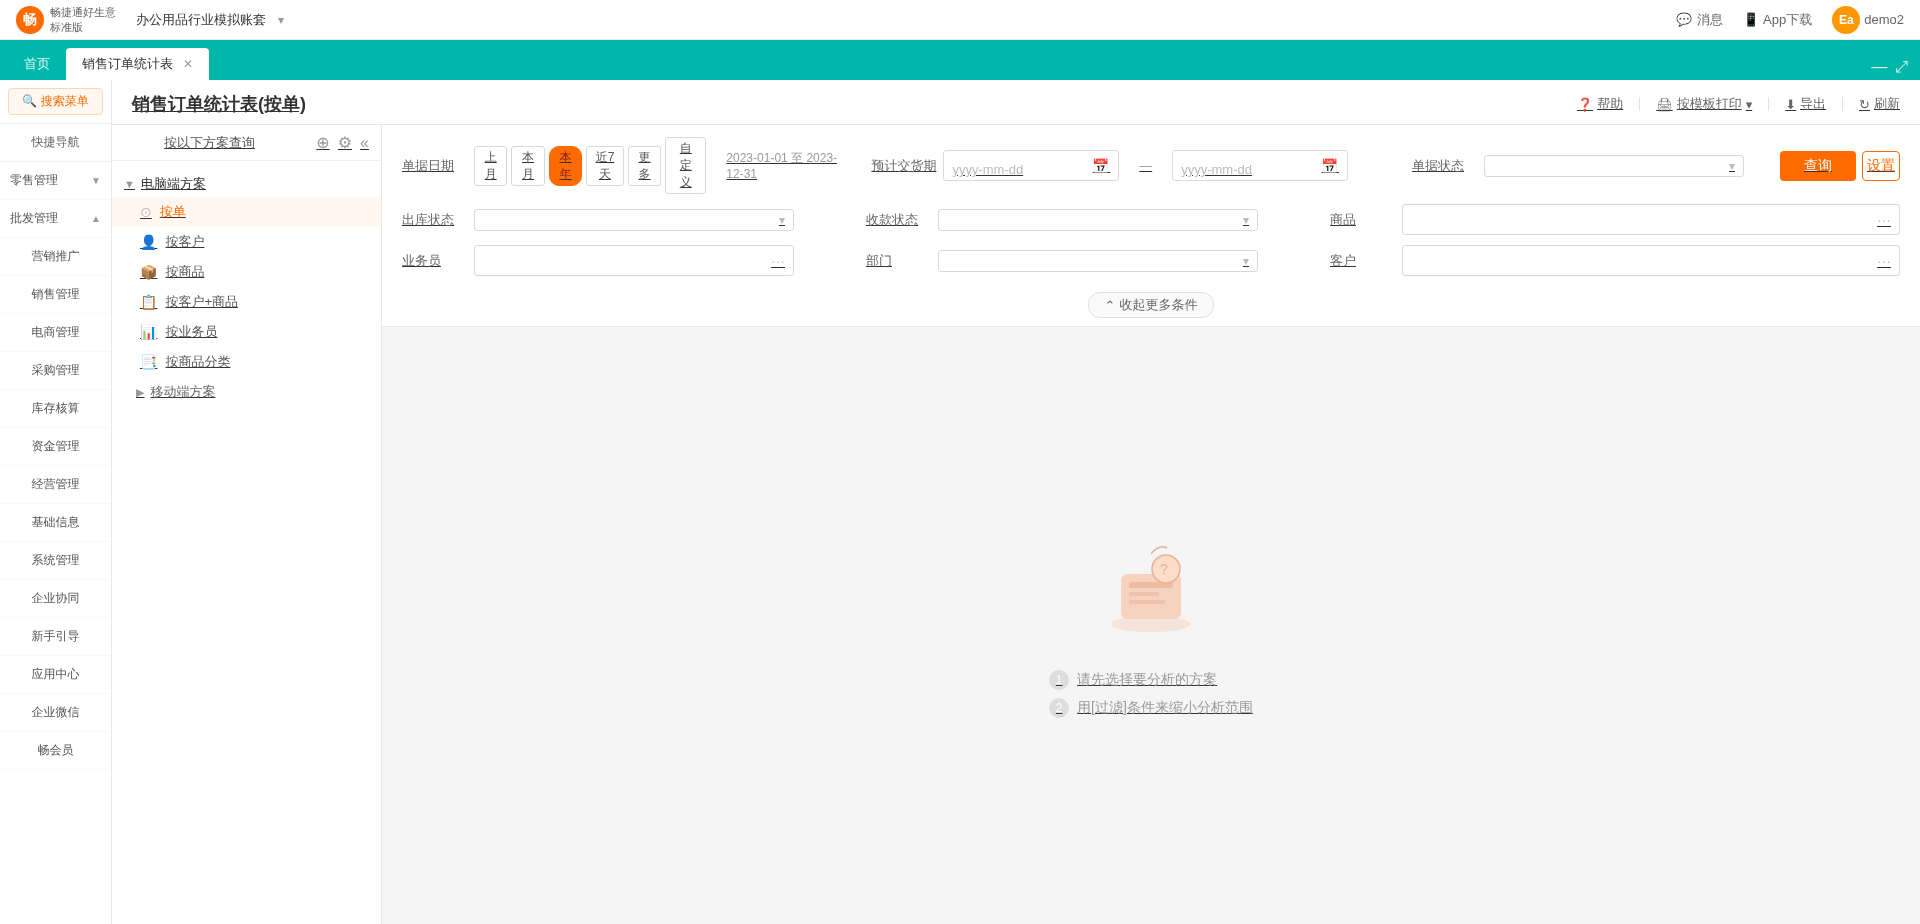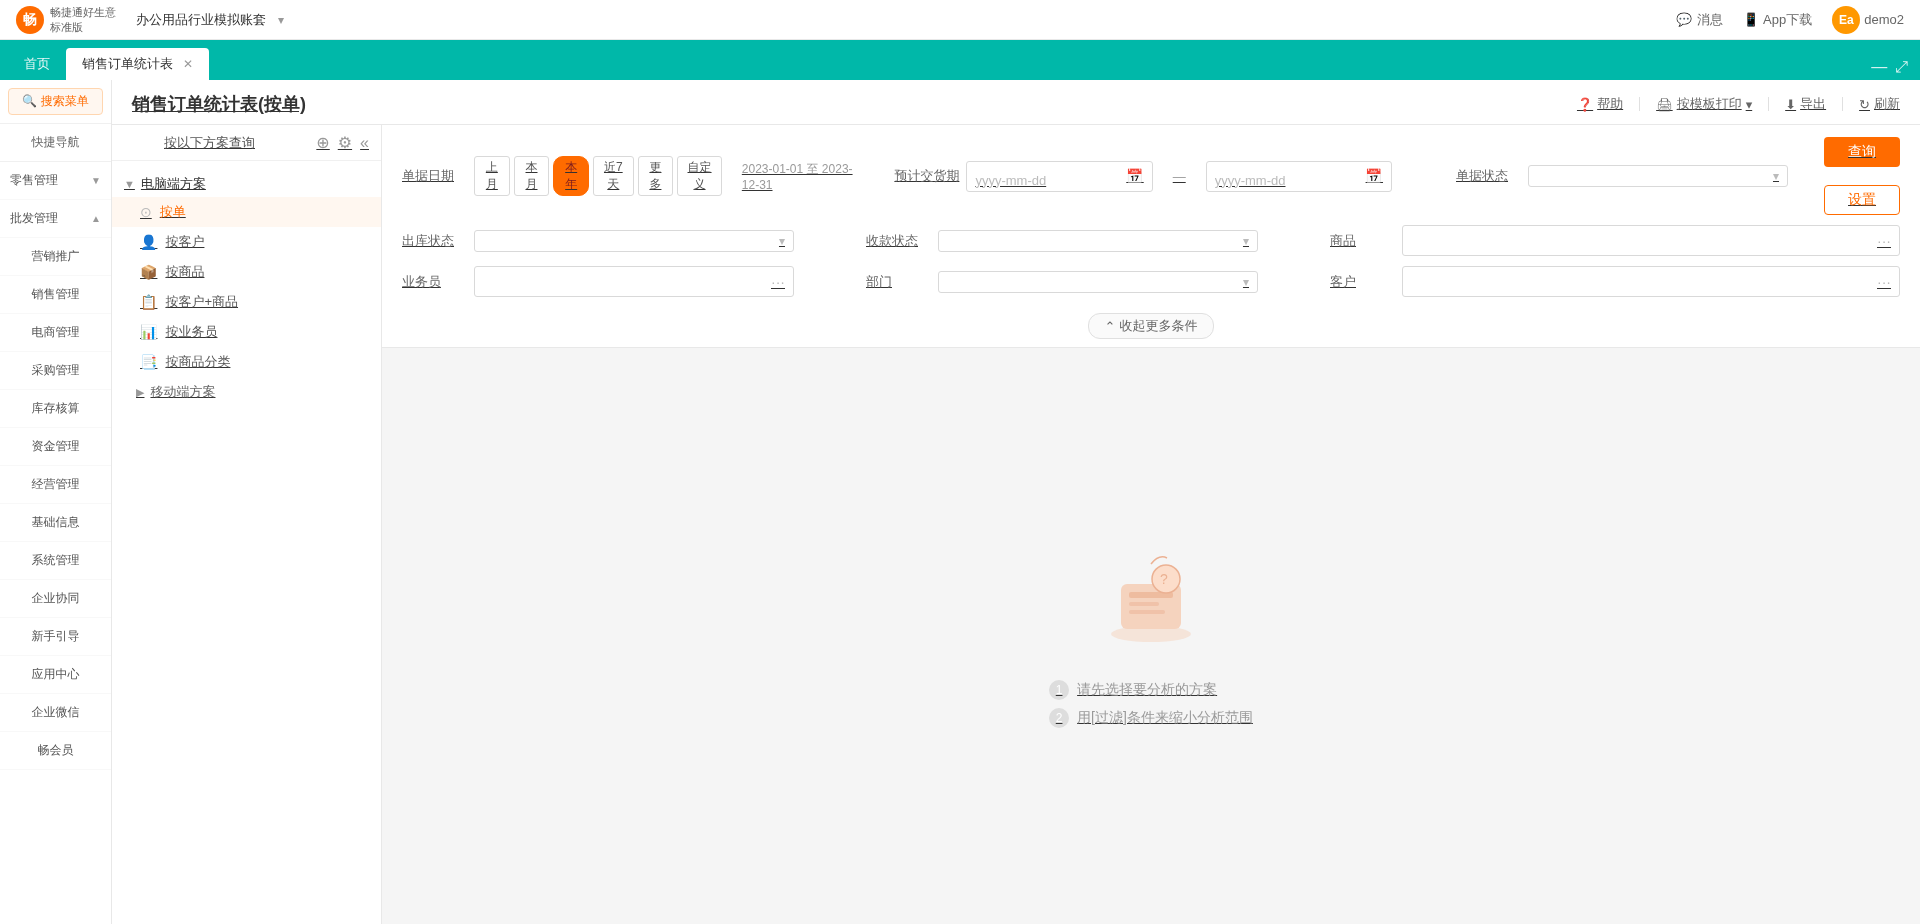--- a/index.html
+++ b/index.html
@@ -57,21 +57,21 @@
     .filter-input::placeholder { color: #bbb; }
     .filter-input-icon { color: #bbb; font-size: 14px; margin-left: 4px; cursor: pointer; }
     .filter-dash { padding: 0 4px; color: #999; }
     .filter-select-wrap { display: flex; align-items: center; border: 1px solid #d9d9d9; border-radius: 3px; padding: 3px 8px; background: #fff; min-width: 200px; cursor: pointer; }
     .filter-select-text { flex: 1; font-size: 13px; color: #bbb; }
     .filter-select-arrow { color: #bbb; font-size: 12px; }
     .filter-dots { color: #bbb; cursor: pointer; font-size: 14px; margin-left: 8px; }
     .collapse-btn { text-align: center; padding: 6px 0; }
     .collapse-btn-inner { display: inline-flex; align-items: center; gap: 4px; color: #666; font-size: 13px; cursor: pointer; border: 1px solid #e0e0e0; border-radius: 12px; padding: 3px 16px; background: #fafafa; }
     .query-btn { background: #ff6b00; color: #fff; border: none; border-radius: 4px; padding: 6px 24px; font-size: 14px; cursor: pointer; white-space: nowrap; }
-    .reset-btn { background: #fff; color: #ff6b00; border: 1px solid #ff6b00; border-radius: 4px; padding: 5px 15px; font-size: 14px; cursor: pointer; white-space: nowrap; }
+    .reset-btn { background: #fff; color: #ff6b00; border: 1px solid #ff6b00; border-radius: 4px; padding: 5px 4px; font-size: 14px; cursor: pointer; white-space: nowrap; }
 
     
     .content-body { flex: 1; display: flex; flex-direction: column; align-items: center; justify-content: center; background: #f5f5f5; overflow: hidden; }
     .empty-state { display: flex; flex-direction: column; align-items: center; gap: 16px; }
     .empty-icon { width: 120px; height: 120px; opacity: 0.7; }
     .empty-hints { display: flex; flex-direction: column; gap: 8px; }
     .empty-hint { display: flex; align-items: center; gap: 8px; color: #999; font-size: 14px; }
     .hint-num { width: 20px; height: 20px; border-radius: 50%; background: #ddd; display: flex; align-items: center; justify-content: center; font-size: 12px; color: #fff; flex-shrink: 0; }
 
     
@@ -318,21 +318,21 @@
               <span class="filter-input-icon">📅</span>
             </div>
 
             <span style="margin-left:32px;"></span>
             <span class="filter-label">单据状态</span>
             <div class="filter-select-wrap" style="min-width:260px;">
               <span class="filter-select-text"></span>
               <span class="filter-select-arrow">▾</span>
             </div>
 
-            <div style="display:flex; flex-direction:column; gap:18px; margin-left:20px;">
+            <div style="display:flex; gap:6px; margin-left:20px;">
               <button class="query-btn">查询</button>
               <button class="reset-btn">设置</button>
             </div>
           </div>
 
           <div class="filter-row">
             <span class="filter-label">出库状态</span>
             <div class="filter-select-wrap" style="min-width:320px;">
               <span class="filter-select-text"></span>
               <span class="filter-select-arrow">▾</span>

